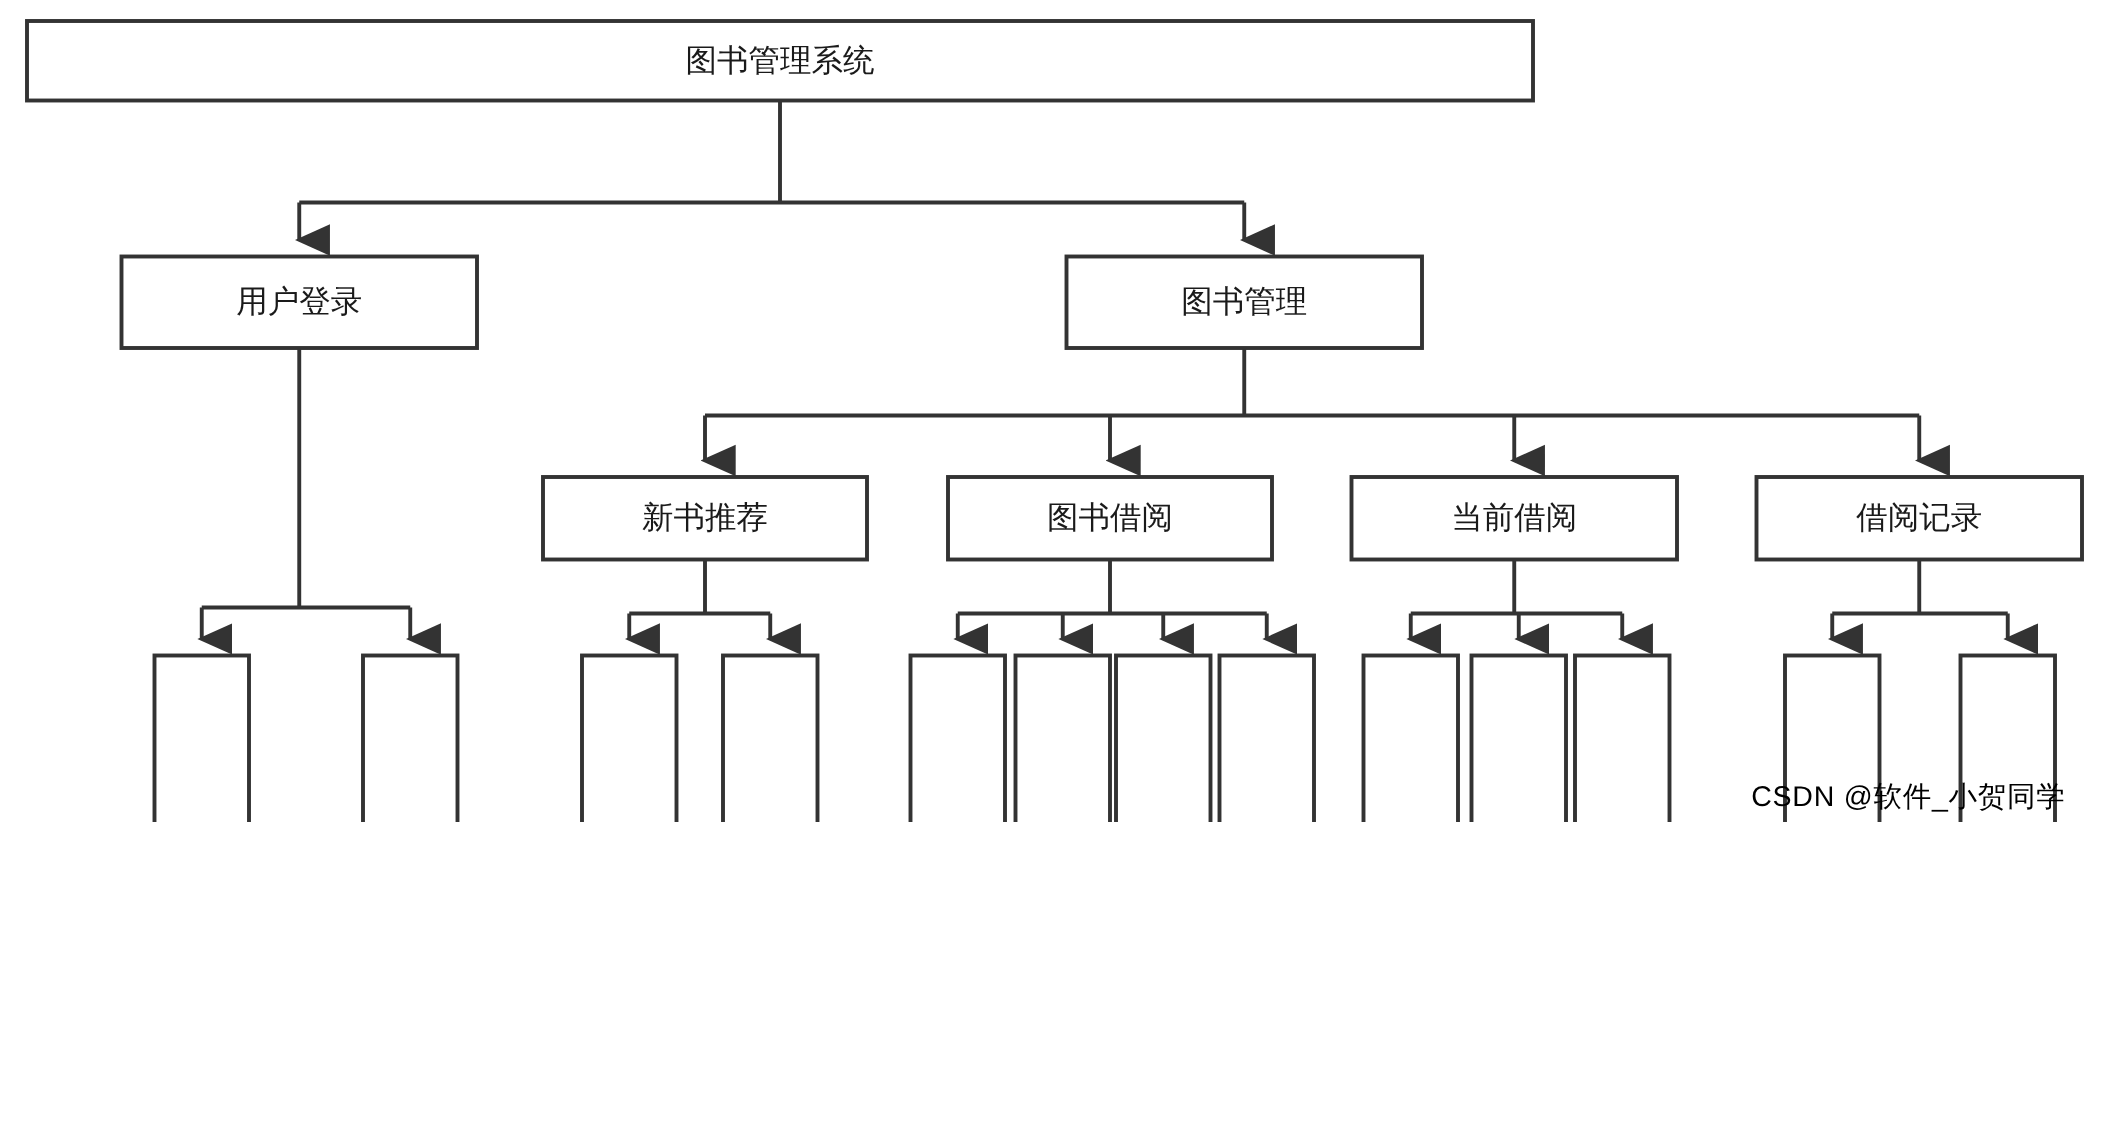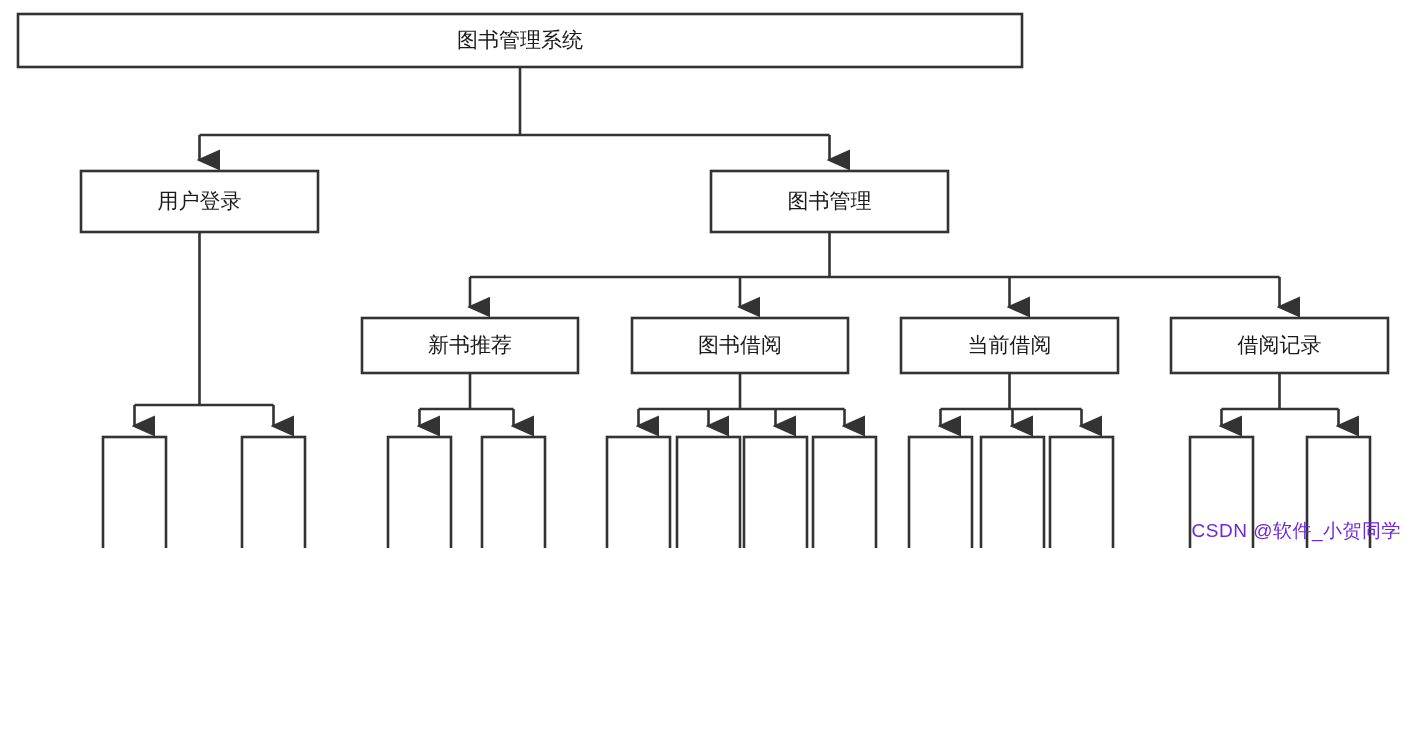--- a/index.html
+++ b/index.html
@@ -57,25 +57,25 @@
     font-family: "Liberation Sans", "DejaVu Sans", sans-serif;
     font-size: 21px;
     line-height: 1.08;
     letter-spacing: 2px;
     color: #1a1a1a;
     white-space: nowrap;
     pointer-events: none;
   }
   .watermark {
     position: absolute;
-    right: 4px;
+    right: 28px;
     bottom: 4px;
     font-family: "Liberation Sans", "DejaVu Sans", sans-serif;
     font-size: 19px;
-    color: #6d28d9;
+    color: #000000;
     letter-spacing: 0.5px;
     user-select: none;
     white-space: nowrap;
   }
 </style>
 </head>
 <body>
 
 <div id="stage">
 

